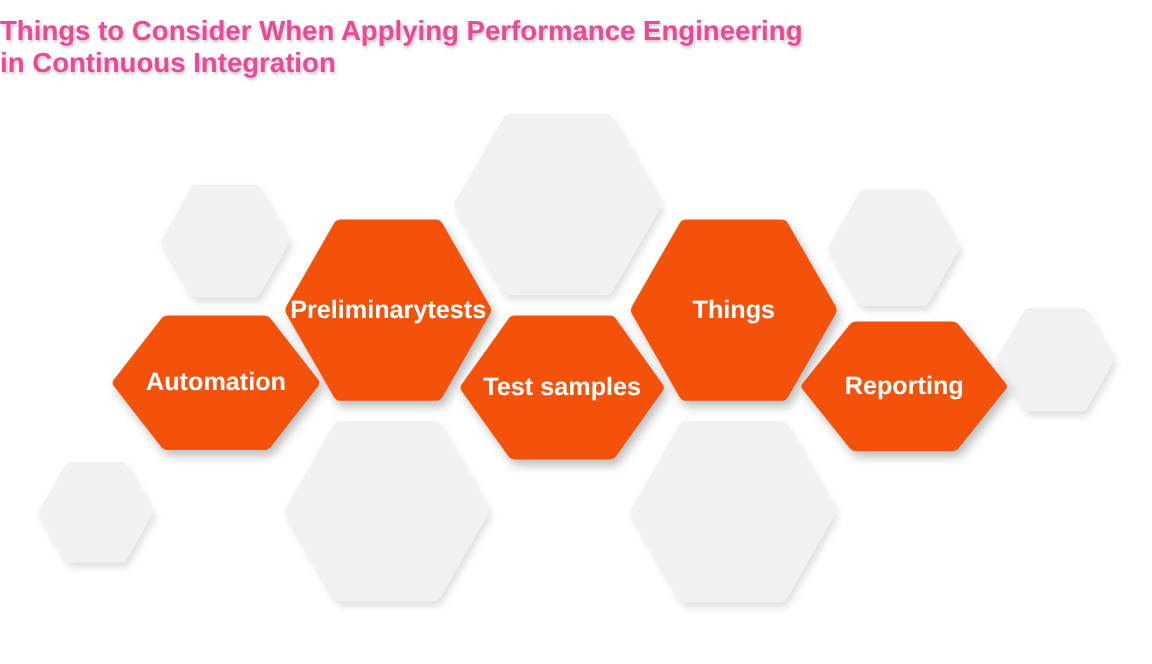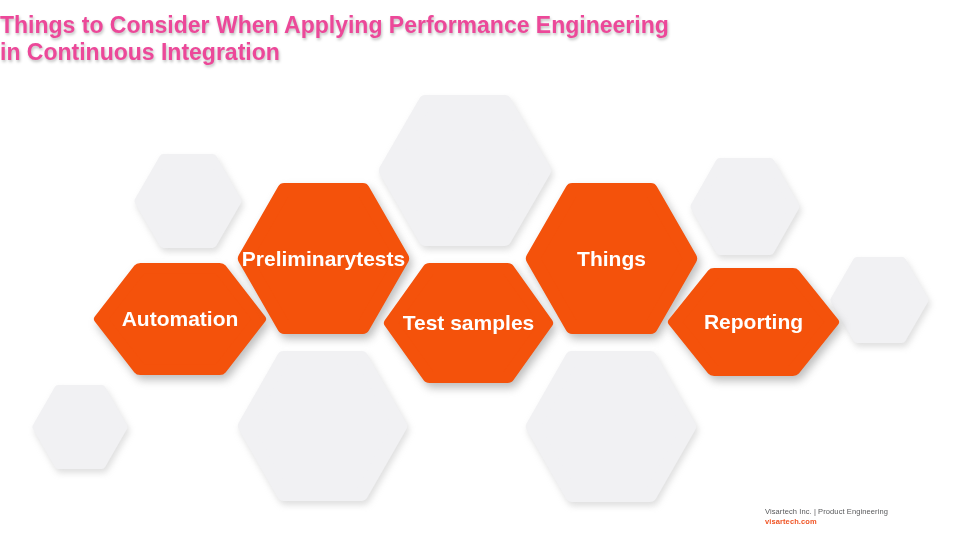--- a/index.html
+++ b/index.html
@@ -156,18 +156,14 @@
       <div class="hex orange" style="left: 667px; top: 268px; width: 173px; height: 108px;">
         <svg viewBox="0 0 200 174" preserveAspectRatio="none">
           <polygon points="9,87 54.5,8 145.5,8 191,87 145.5,166 54.5,166" fill="#F4520B" stroke="#F4520B" stroke-width="16" stroke-linejoin="round"></polygon>
         </svg>
         <div class="hex-label">
           <span>Reporting</span>
         </div>
       </div>
     </div>
 
-  <div class="footer">
-    <div class="company">Visartech Inc. | Product Engineering</div>
-    <div class="website">visartech.com</div>
-  </div>
 
 </div>
 
 </body></html>

